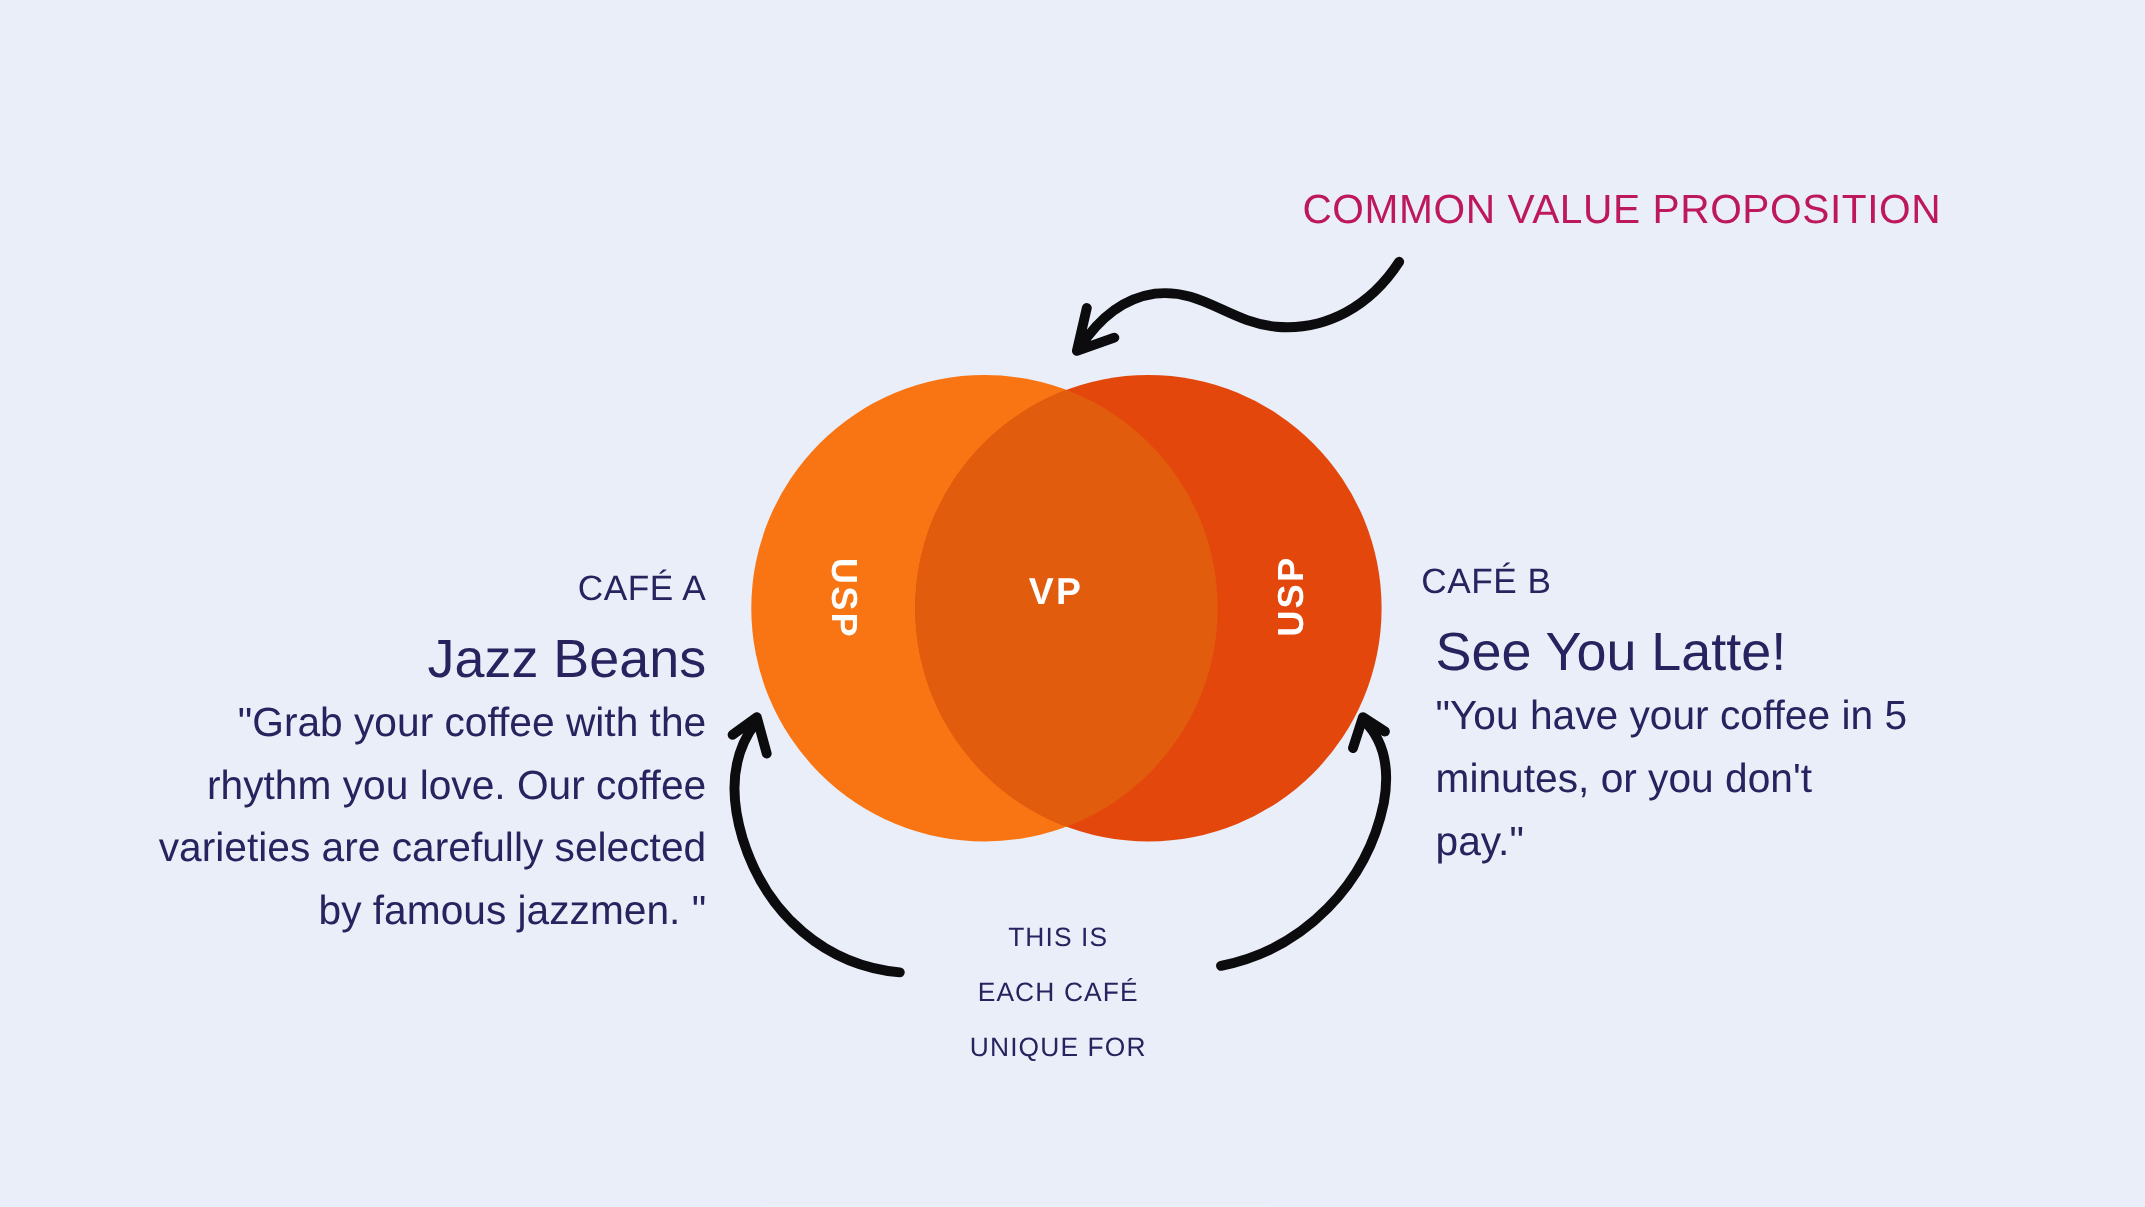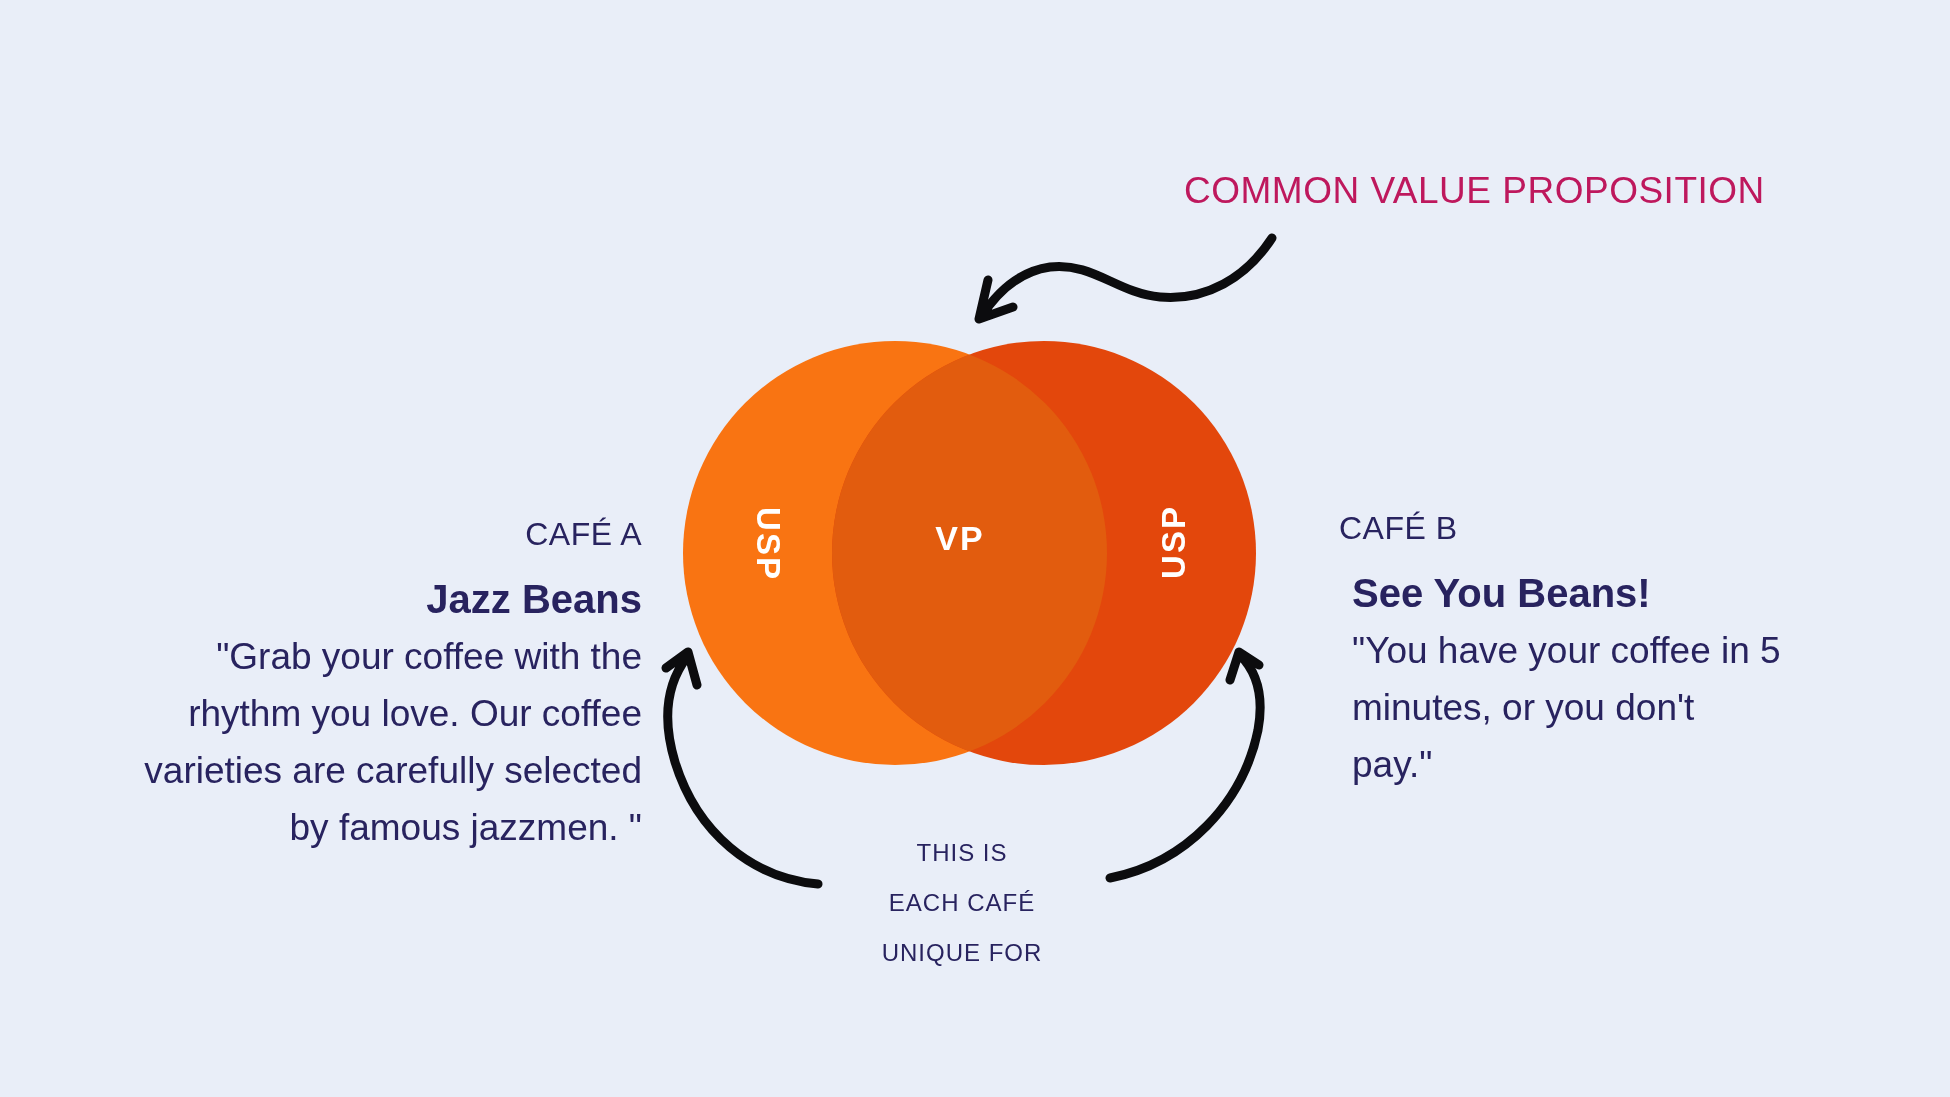--- a/index.html
+++ b/index.html
@@ -21,24 +21,23 @@
     font-size:37px;line-height:44px;font-weight:500;letter-spacing:0.5px;
     white-space:nowrap;
   }
   .cafe-a-block{
     position:absolute;left:60px;top:506px;width:582px;
     text-align:right;
   }
   .cafe-b-block{
     position:absolute;left:1292px;top:500px;width:480px;
     text-align:left;
-    margin-left:47px;
   }
   .cafe-label{font-size:32px;line-height:57px;letter-spacing:0.5px;}
-  .cafe-name{font-size:40px;line-height:57px;font-weight:700;margin-top:8px;}
+  .cafe-name{font-size:49px;line-height:57px;font-weight:400;margin-top:8px;}
   .quote-line{font-size:37px;line-height:57px;}
   .cafe-b-block .cafe-name,
   .cafe-b-block .quote-line{margin-left:13px;}
   .bottom-note{
     position:absolute;left:752px;top:828px;width:420px;
     text-align:center;font-size:24px;line-height:50px;letter-spacing:1px;
   }
 </style>
 </head>
 <body>
@@ -71,21 +70,21 @@
     <div class="cafe-label">CAFÉ A</div>
     <div class="cafe-name">Jazz Beans</div>
     <div class="quote-line">"Grab your coffee with the</div>
     <div class="quote-line">rhythm you love. Our coffee</div>
     <div class="quote-line">varieties are carefully selected</div>
     <div class="quote-line">by famous jazzmen. "</div>
   </div>
 
   <div class="cafe-b-block">
     <div class="cafe-label">CAFÉ B</div>
-    <div class="cafe-name">See You Beans!</div>
+    <div class="cafe-name">See You Latte!</div>
     <div class="quote-line">"You have your coffee in 5</div>
     <div class="quote-line">minutes, or you don't</div>
     <div class="quote-line">pay."</div>
   </div>
 
   <div class="bottom-note">
     <div>THIS IS</div>
     <div>EACH CAFÉ</div>
     <div>UNIQUE FOR</div>
   </div>

